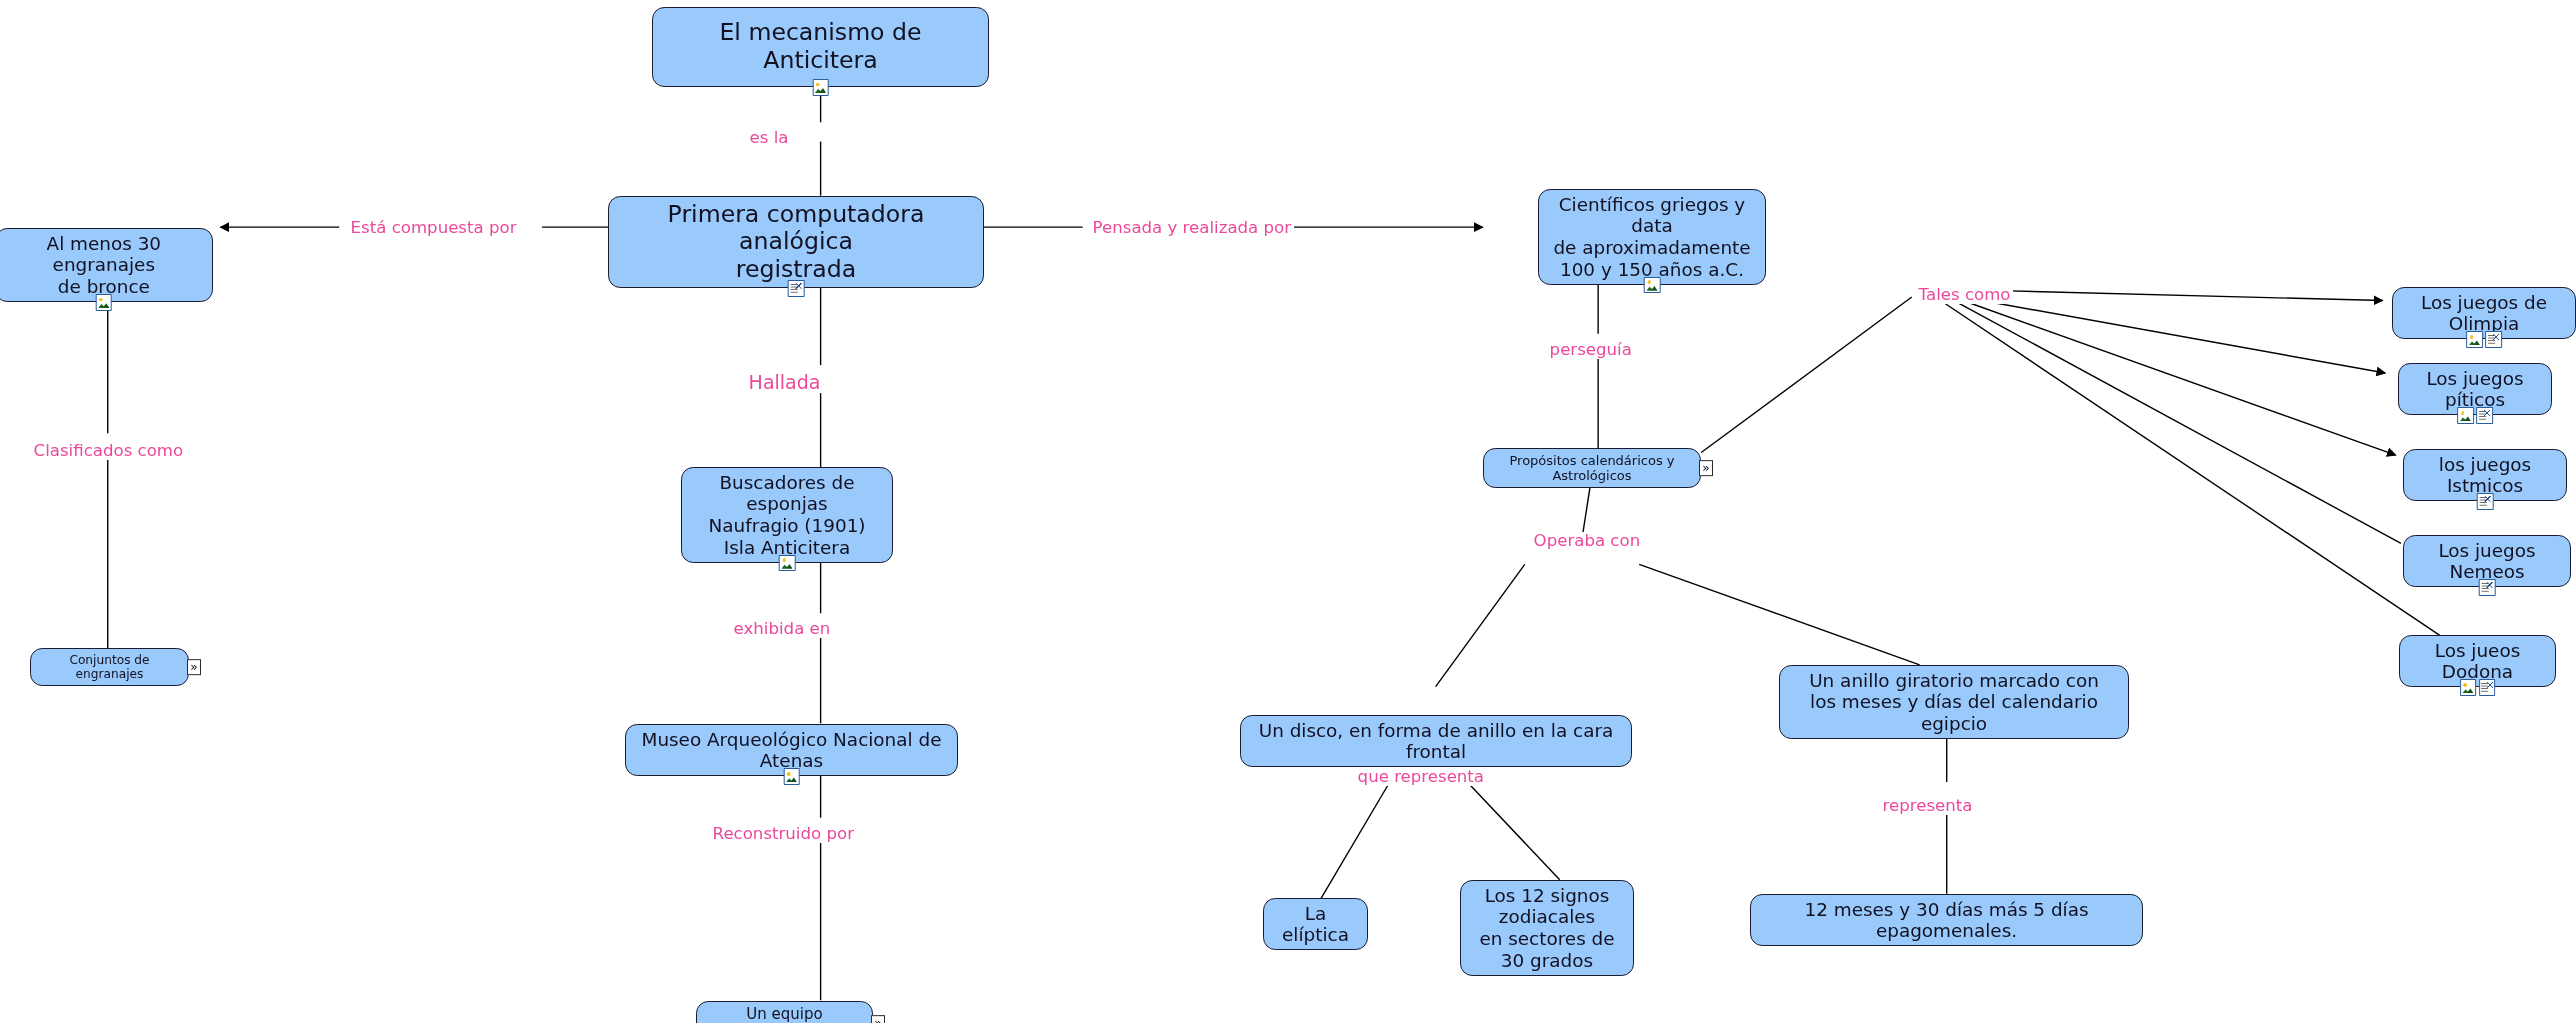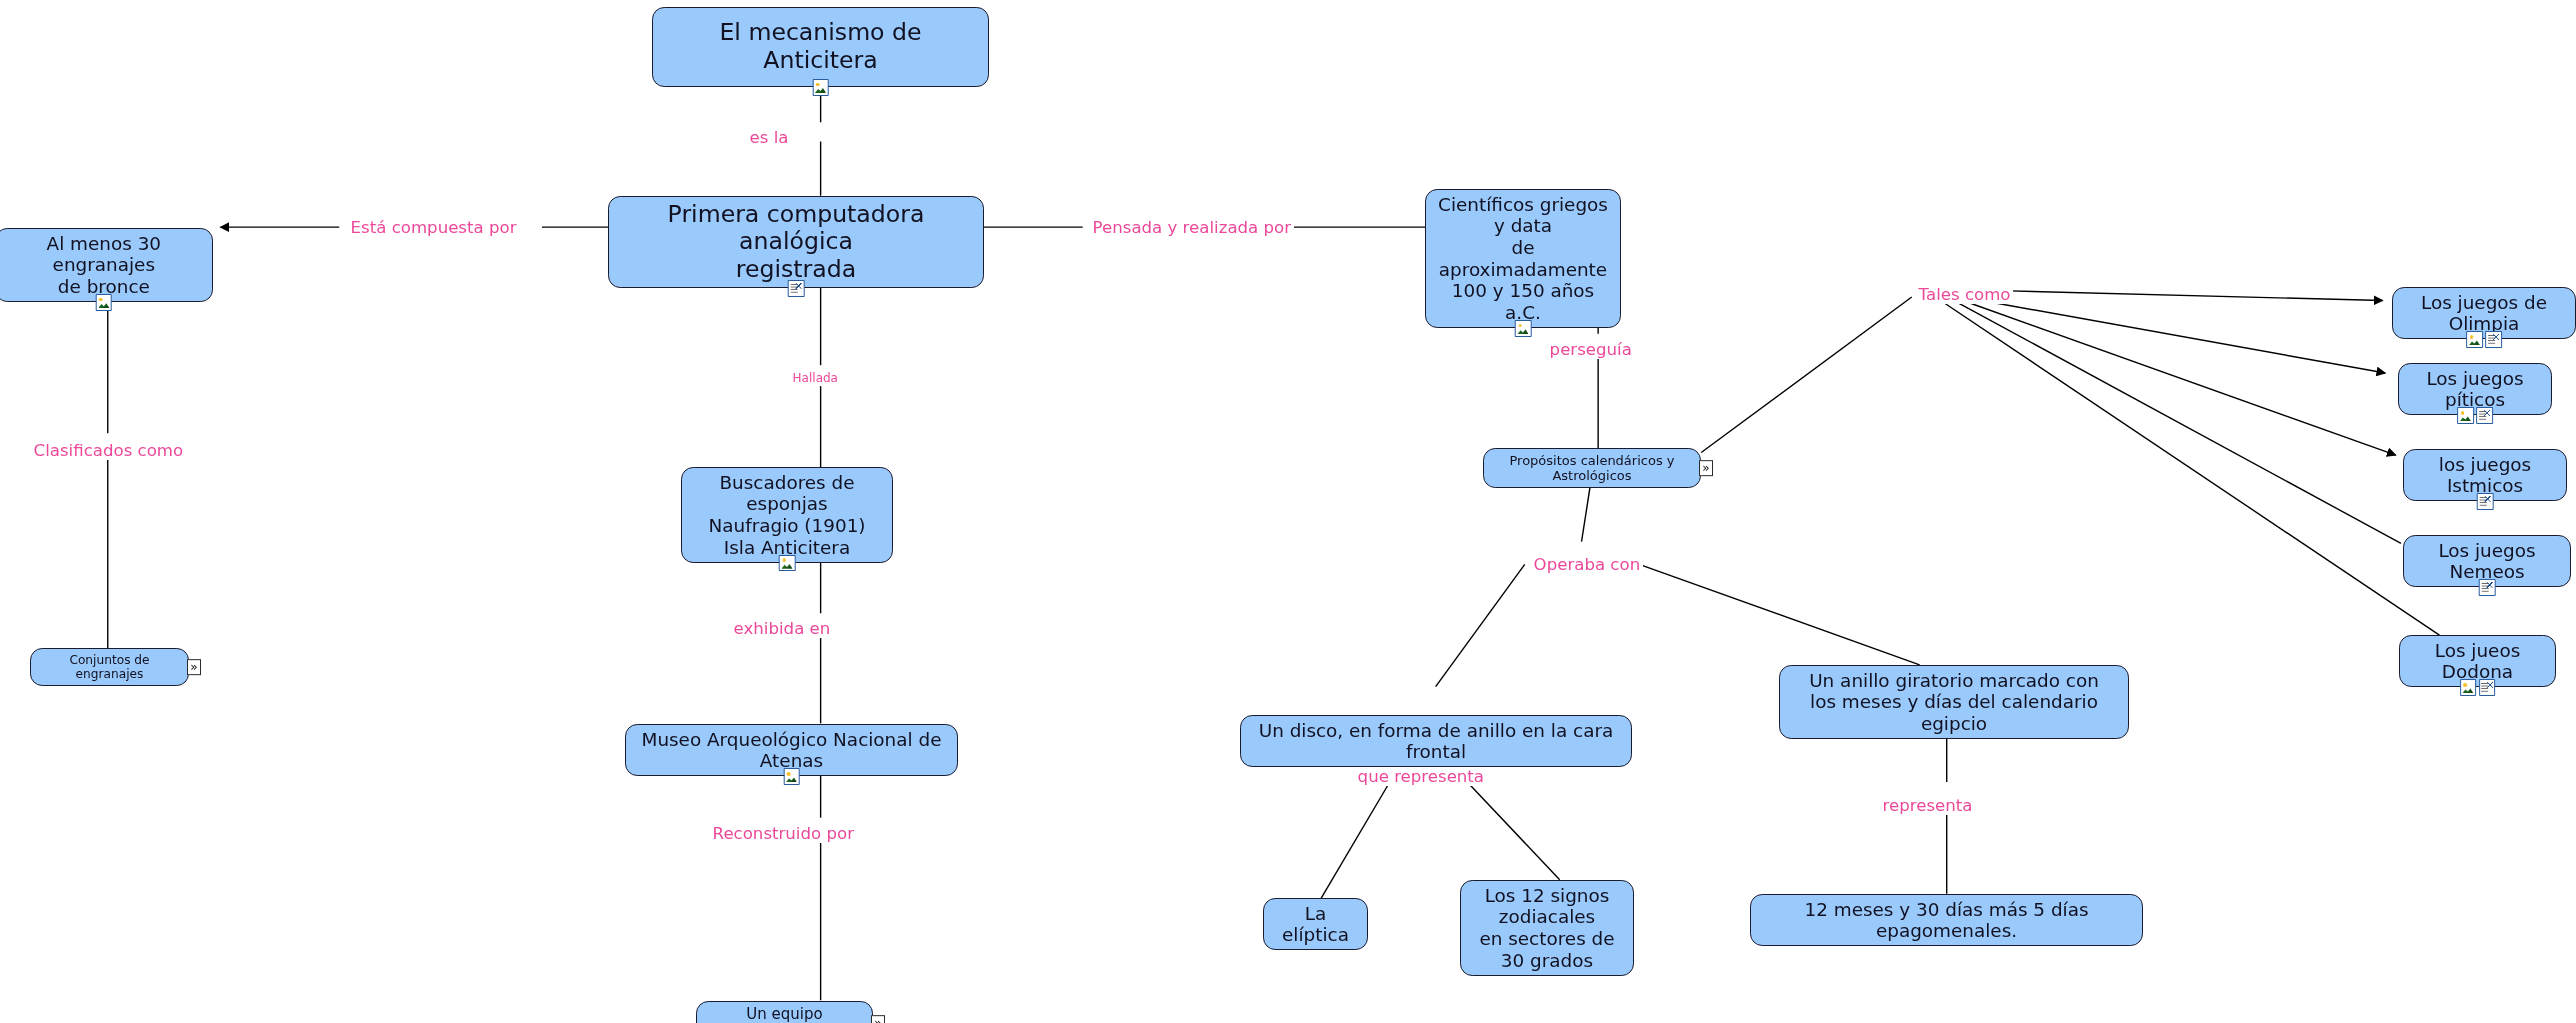--- a/index.html
+++ b/index.html
@@ -198,21 +198,21 @@
       <div class="node grad" style="left: 608px; top: 196px; width: 376px; min-height: 63px; font-size: 23.6px; background: rgb(154, 201, 251); border-color: rgb(27, 27, 47);"><span>Primera computadora analógica
 registrada</span><span class="badges"><span class="badge doc"></span></span></div>
       <div class="node grad" style="left: -5.2px; top: 228px; width: 218px; min-height: 52px; font-size: 18.4px; background: rgb(154, 201, 251); border-color: rgb(27, 27, 47);"><span>Al menos 30 engranajes
 de bronce</span><span class="badges"><span class="badge pic"></span></span></div>
       <div class="node grad" style="left: 30px; top: 648px; width: 159px; min-height: 26px; font-size: 12.2px; background: rgb(154, 201, 251); border-color: rgb(27, 27, 47);"><span>Conjuntos de engranajes</span><span class="badge-chev">»</span></div>
       <div class="node grad" style="left: 681px; top: 467px; width: 212px; min-height: 79px; font-size: 18.4px; background: rgb(154, 201, 251); border-color: rgb(27, 27, 47);"><span>Buscadores de esponjas
 Naufragio (1901)
 Isla Anticitera</span><span class="badges"><span class="badge pic"></span></span></div>
       <div class="node grad" style="left: 625px; top: 724px; width: 333px; min-height: 35px; font-size: 18.4px; background: rgb(154, 201, 251); border-color: rgb(27, 27, 47);"><span>Museo Arqueológico Nacional de Atenas</span><span class="badges"><span class="badge pic"></span></span></div>
       <div class="node grad" style="left: 696px; top: 1001px; width: 177px; min-height: 26px; font-size: 15px; background: rgb(154, 201, 251); border-color: rgb(27, 27, 47);"><span>Un equipo profesional</span><span class="badge-chev">»</span></div>
-      <div class="node grad" style="left: 1425px; top: 189px; width: 196px; min-height: 72px; font-size: 18.4px; background: rgb(154, 201, 251); border-color: rgb(27, 27, 47); align-items: flex-end;"><span>Científicos griegos y data
+      <div class="node grad" style="left: 1538px; top: 189px; width: 228px; min-height: 72px; font-size: 18.4px; background: rgb(154, 201, 251); border-color: rgb(27, 27, 47); align-items: flex-end;"><span>Científicos griegos y data
 de aproximadamente
 100 y 150 años a.C.</span><span class="badges"><span class="badge pic"></span></span></div>
       <div class="node grad" style="left: 1483px; top: 448px; width: 218px; min-height: 26px; font-size: 13px; background: rgb(154, 201, 251); border-color: rgb(27, 27, 47);"><span>Propósitos calendáricos y Astrológicos</span><span class="badge-chev">»</span></div>
       <div class="node grad" style="left: 1240px; top: 687px; width: 392px; min-height: 35px; font-size: 18.4px; background: rgb(154, 201, 251); border-color: rgb(27, 27, 47); margin-top: 28px;"><span>Un disco, en forma de anillo en la cara frontal</span></div>
       <div class="node grad" style="left: 1779px; top: 665px; width: 350px; min-height: 54px; font-size: 18.4px; background: rgb(154, 201, 251); border-color: rgb(27, 27, 47);"><span>Un anillo giratorio marcado con
 los meses y días del calendario egipcio</span></div>
       <div class="node grad" style="left: 1263px; top: 898px; width: 105px; min-height: 33px; font-size: 18.4px; background: rgb(154, 201, 251); border-color: rgb(27, 27, 47);"><span>La elíptica</span></div>
       <div class="node grad" style="left: 1460px; top: 880px; width: 174px; min-height: 54px; font-size: 18.4px; background: rgb(154, 201, 251); border-color: rgb(27, 27, 47);"><span>Los 12 signos zodiacales
 en sectores de 30 grados</span></div>
       <div class="node grad" style="left: 1750px; top: 894px; width: 393px; min-height: 35px; font-size: 18.4px; background: rgb(154, 201, 251); border-color: rgb(27, 27, 47);"><span>12 meses y 30 días más 5 días epagomenales.</span></div>
@@ -220,24 +220,24 @@
       <div class="node grad" style="left: 2398px; top: 363px; width: 154px; min-height: 33px; font-size: 18.4px; background: rgb(154, 201, 251); border-color: rgb(27, 27, 47);"><span>Los juegos píticos</span><span class="badges"><span class="badge pic"></span><span class="badge doc"></span></span></div>
       <div class="node grad" style="left: 2403px; top: 449px; width: 164px; min-height: 33px; font-size: 18.4px; background: rgb(154, 201, 251); border-color: rgb(27, 27, 47);"><span>los juegos Istmicos</span><span class="badges"><span class="badge doc"></span></span></div>
       <div class="node grad" style="left: 2403px; top: 535px; width: 168px; min-height: 33px; font-size: 18.4px; background: rgb(154, 201, 251); border-color: rgb(27, 27, 47);"><span>Los juegos Nemeos</span><span class="badges"><span class="badge doc"></span></span></div>
       <div class="node grad" style="left: 2399px; top: 635px; width: 157px; min-height: 33px; font-size: 18.4px; background: rgb(154, 201, 251); border-color: rgb(27, 27, 47);"><span>Los jueos Dodona</span><span class="badges"><span class="badge pic"></span><span class="badge doc"></span></span></div>
     </div>
   <div id="labels-layer">
       <div class="edge-label" style="left: 747px; top: 129px; font-size: 16.6px;">es la</div>
       <div class="edge-label" style="left: 348px; top: 219px; font-size: 16.6px;">Está compuesta por</div>
       <div class="edge-label" style="left: 1090px; top: 219px; font-size: 16.6px;">Pensada y realizada por</div>
       <div class="edge-label" style="left: 31px; top: 442px; font-size: 16.6px;">Clasificados como</div>
-      <div class="edge-label" style="left: 746px; top: 372px; font-size: 12px; margin-left: 44px;">Hallada</div>
+      <div class="edge-label" style="left: 746px; top: 372px; font-size: 19px;">Hallada</div>
       <div class="edge-label" style="left: 731px; top: 620px; font-size: 16.6px;">exhibida en</div>
       <div class="edge-label" style="left: 710px; top: 825px; font-size: 16.6px;">Reconstruido por</div>
       <div class="edge-label" style="left: 1547px; top: 341px; font-size: 16.6px;">perseguía</div>
       <div class="edge-label" style="left: 1916px; top: 286px; font-size: 16.6px;">Tales como</div>
-      <div class="edge-label" style="left: 1531px; top: 556px; font-size: 16.6px;">Operaba con</div>
+      <div class="edge-label" style="left: 1531px; top: 532px; font-size: 16.6px;">Operaba con</div>
       <div class="edge-label" style="left: 1355px; top: 768px; font-size: 16.6px;">que representa</div>
       <div class="edge-label" style="left: 1880px; top: 789px; font-size: 16.6px; margin-top: 8px;">representa</div>
     </div>
 
 </div>
 
 
 </body></html>

